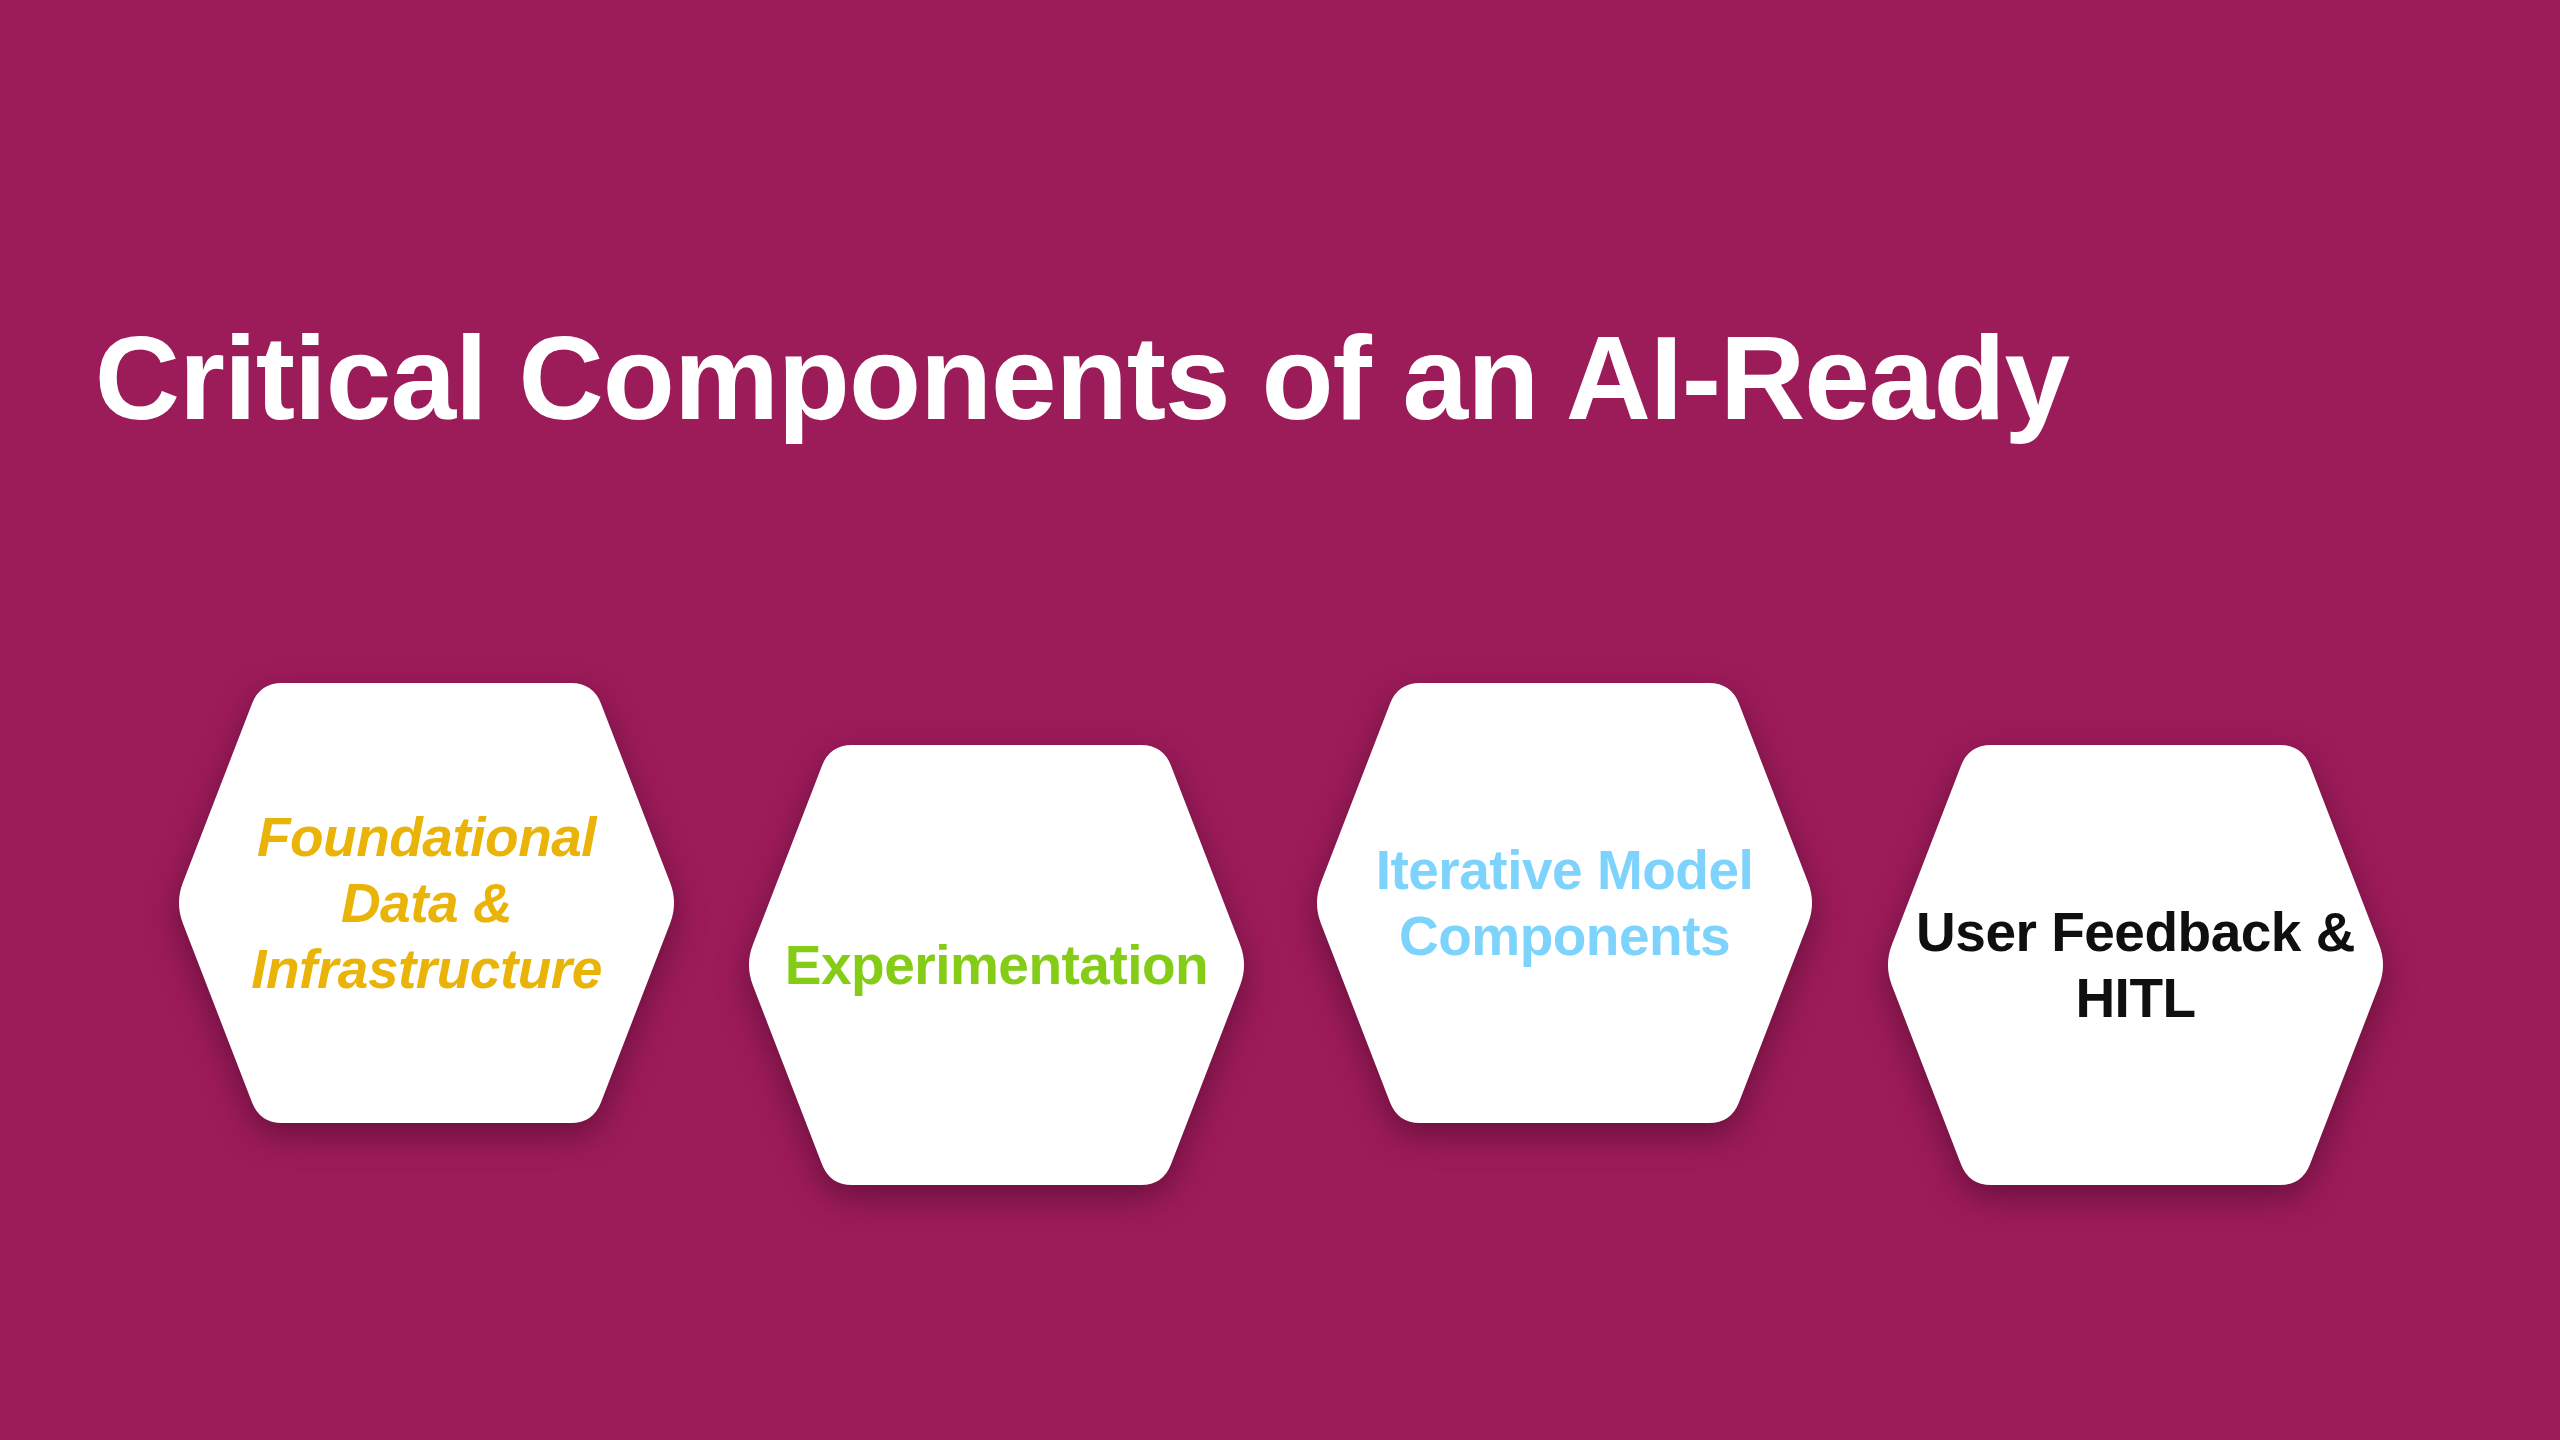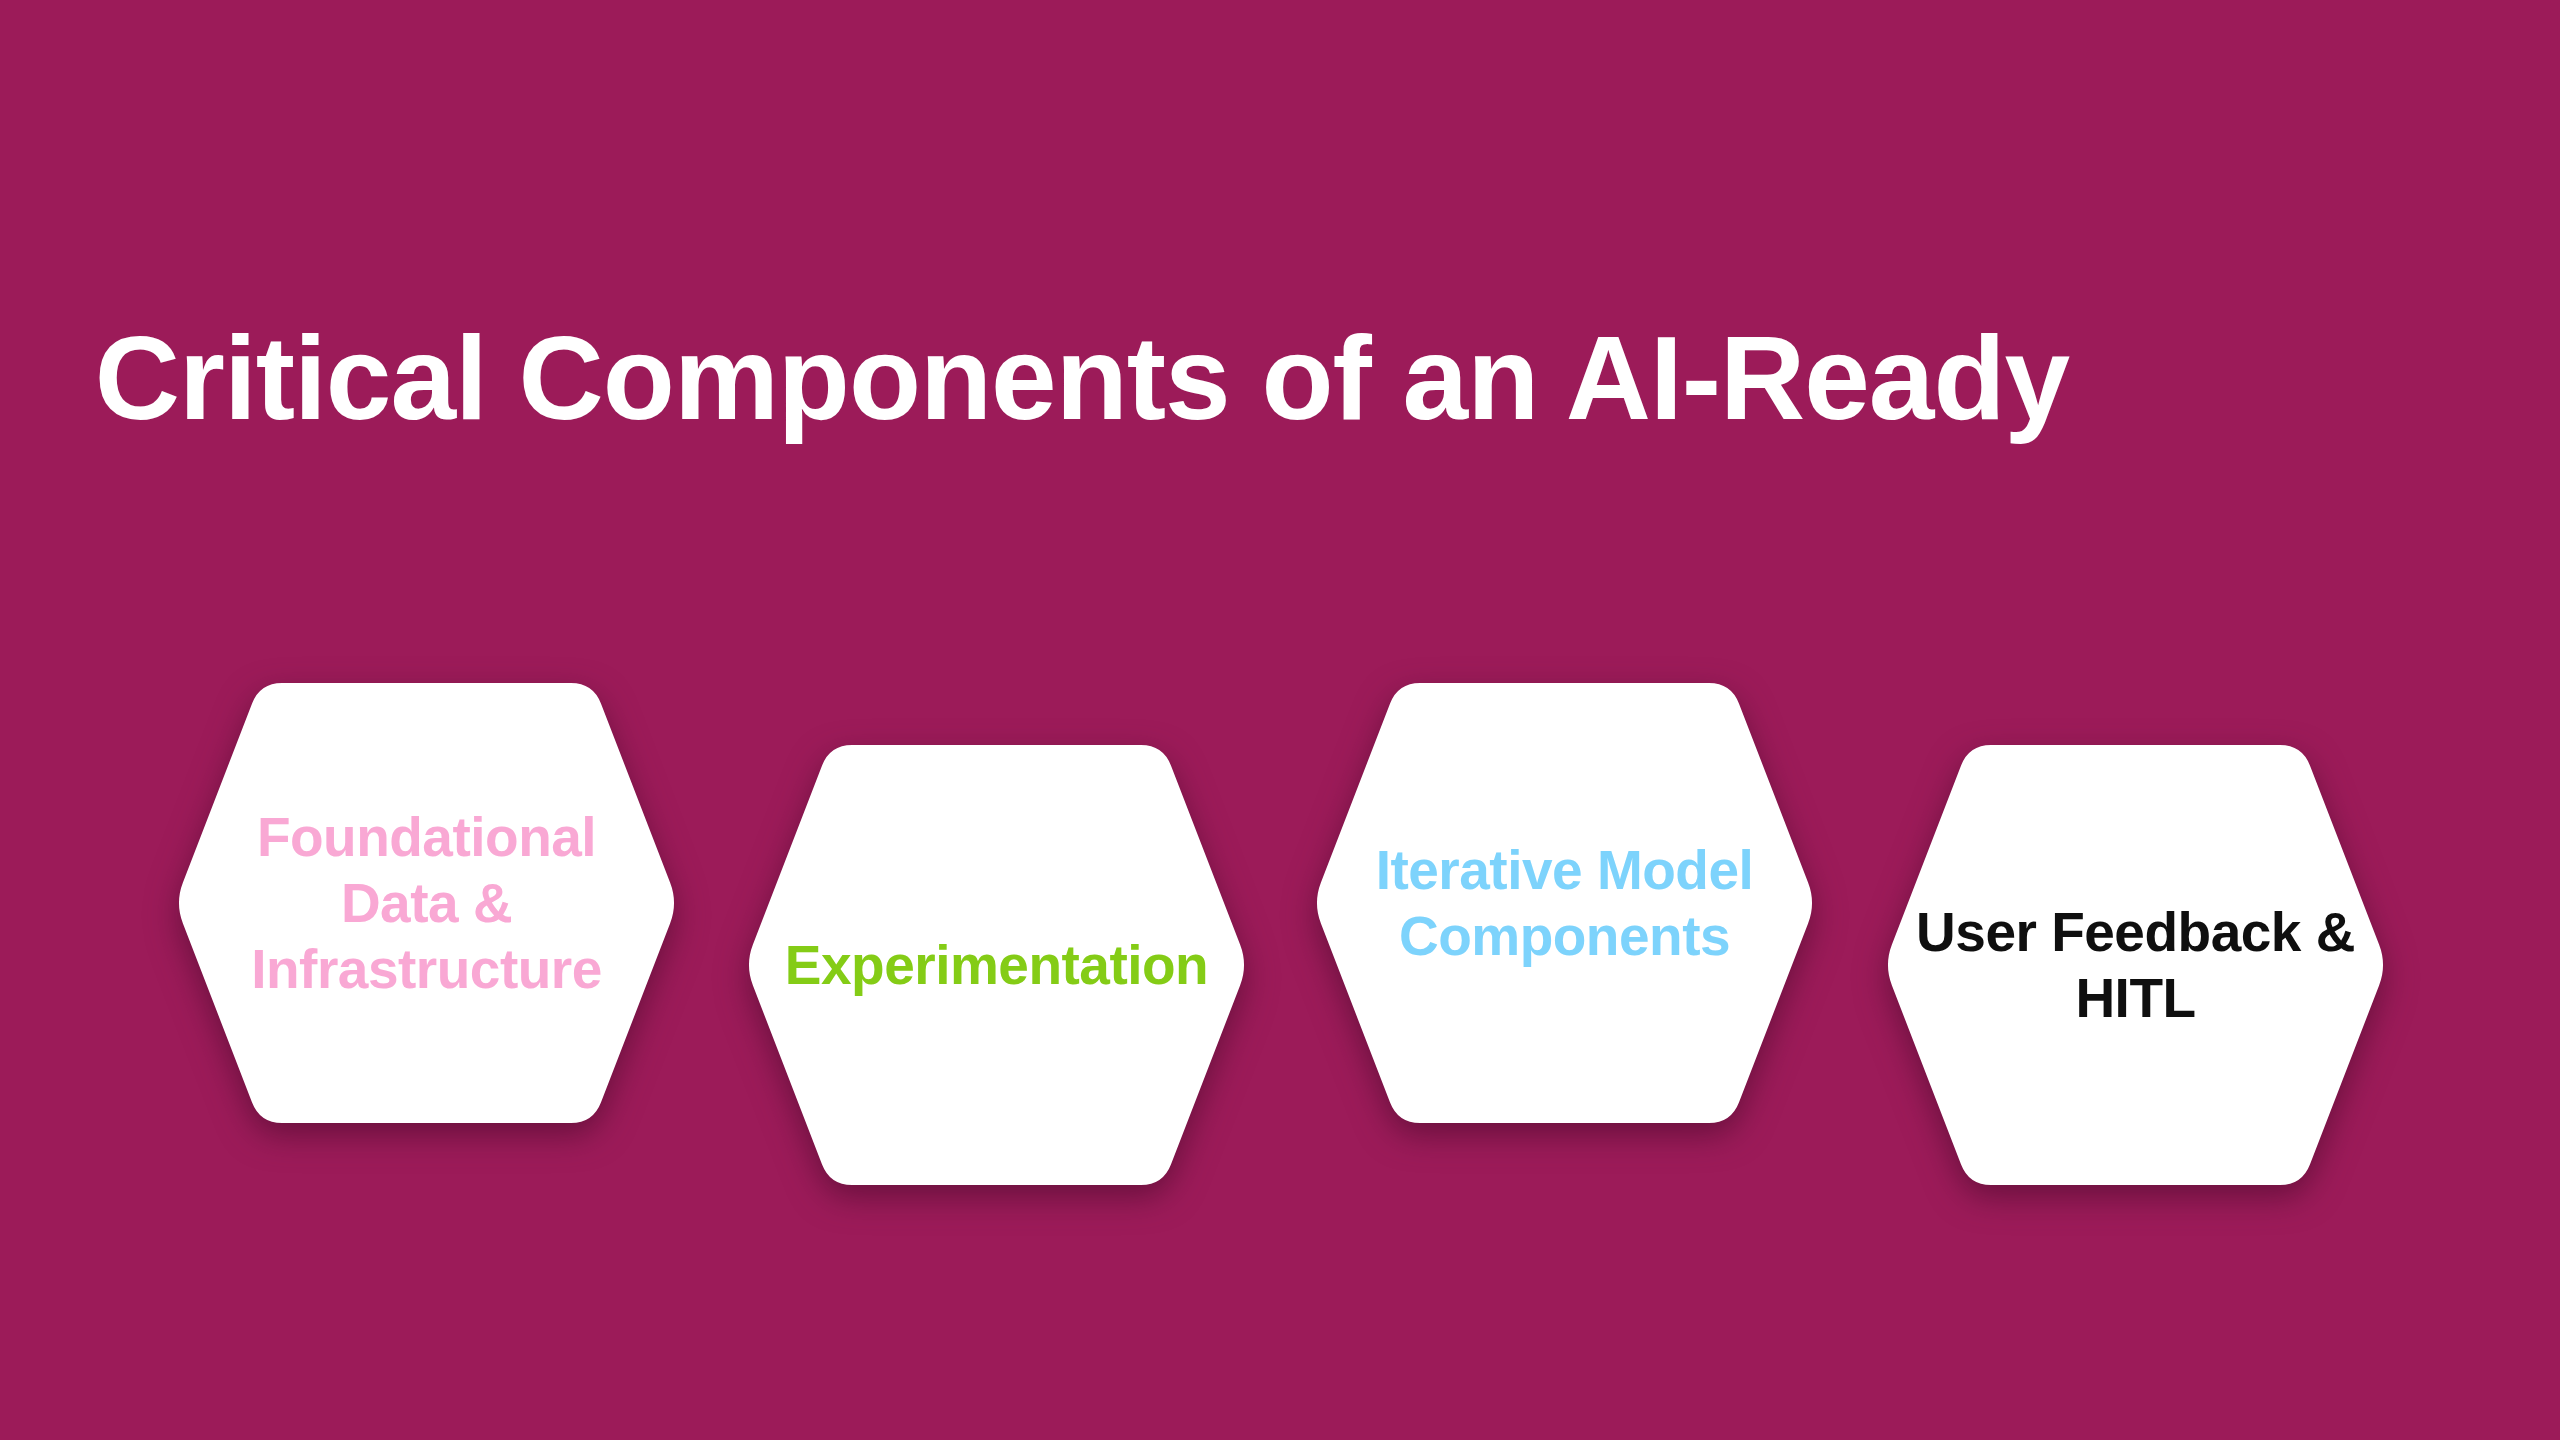--- a/index.html
+++ b/index.html
@@ -73,21 +73,21 @@
 <div class="canvas" style="background:#9C1B59;">
 
   <div class="title">
     <span class="line">Critical Components of an AI-Ready</span>
   </div>
 
   <div class="hex-card pos-1">
     <svg width="503" height="440" viewBox="0 0 503 440" aria-hidden="true">
       <path d="M 107 0 L 396 0 Q 418 0 425.93 20.53 L 495.07 199.47 Q 503 220 495.07 240.53 L 425.93 419.47 Q 418 440 396 440 L 107 440 Q 85 440 77.07 419.47 L 7.93 240.53 Q 0 220 7.93 199.47 L 77.07 20.53 Q 85 0 107 0 Z" fill="#FFFFFF"></path>
     </svg>
-    <div class="hex-label" style="color:#f9a8d4;">
+    <div class="hex-label" style="color:#eab308;font-style:italic;">
       <span class="line">Foundational</span>
       <span class="line">Data &amp;</span>
       <span class="line">Infrastructure</span>
     </div>
   </div>
 
   <div class="hex-card pos-2">
     <svg width="503" height="440" viewBox="0 0 503 440" aria-hidden="true">
       <path d="M 107 0 L 396 0 Q 418 0 425.93 20.53 L 495.07 199.47 Q 503 220 495.07 240.53 L 425.93 419.47 Q 418 440 396 440 L 107 440 Q 85 440 77.07 419.47 L 7.93 240.53 Q 0 220 7.93 199.47 L 77.07 20.53 Q 85 0 107 0 Z" fill="#FFFFFF"></path>
     </svg>

